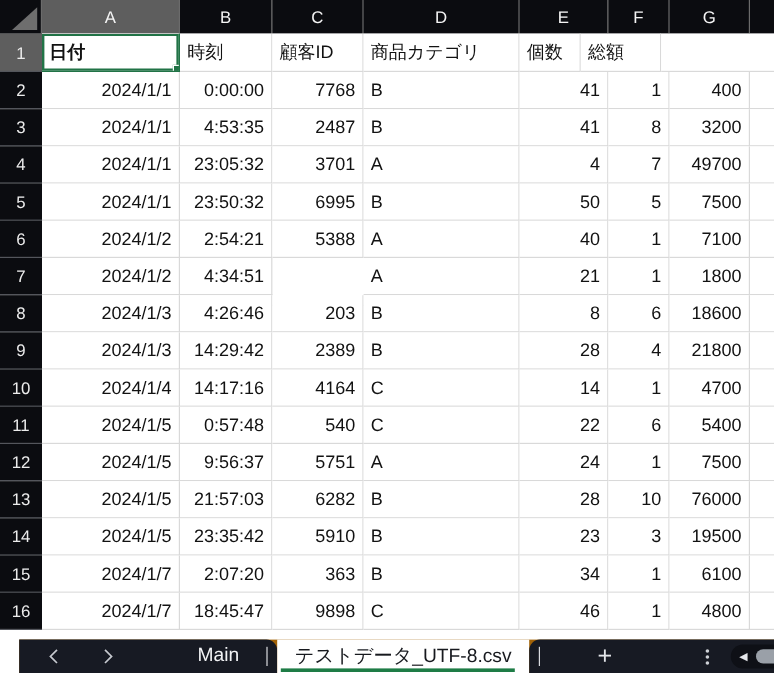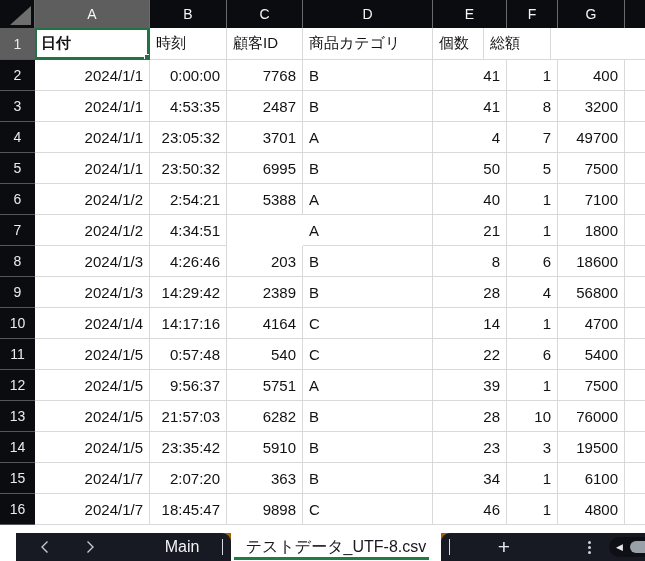--- a/index.html
+++ b/index.html
@@ -170,21 +170,21 @@
         <div class="cell filler"></div>
       </div>
       <div class="g-row" style="height: 31px;">
         <div class="row-h">9</div>
         <div class="cell al-r" style="width: 115px;">2024/1/3</div>
         <div class="cell al-r" style="width: 77px;">14:29:42</div>
         <div class="cell al-r" style="width: 76px;">2389</div>
         <div class="cell" style="width: 130px;">B</div>
         <div class="cell al-r" style="width: 74px;">28</div>
         <div class="cell al-r" style="width: 51px;">4</div>
-        <div class="cell al-r" style="width: 67px;">56800</div>
+        <div class="cell al-r" style="width: 67px;">21800</div>
         <div class="cell filler"></div>
       </div>
       <div class="g-row" style="height: 31px;">
         <div class="row-h">10</div>
         <div class="cell al-r" style="width: 115px;">2024/1/4</div>
         <div class="cell al-r" style="width: 77px;">14:17:16</div>
         <div class="cell al-r" style="width: 76px;">4164</div>
         <div class="cell" style="width: 130px;">C</div>
         <div class="cell al-r" style="width: 74px;">14</div>
         <div class="cell al-r" style="width: 51px;">1</div>
@@ -201,21 +201,21 @@
         <div class="cell al-r" style="width: 51px;">6</div>
         <div class="cell al-r" style="width: 67px;">5400</div>
         <div class="cell filler"></div>
       </div>
       <div class="g-row" style="height: 31px;">
         <div class="row-h">12</div>
         <div class="cell al-r" style="width: 115px;">2024/1/5</div>
         <div class="cell al-r" style="width: 77px;">9:56:37</div>
         <div class="cell al-r" style="width: 76px;">5751</div>
         <div class="cell" style="width: 130px;">A</div>
-        <div class="cell al-r" style="width: 74px;">39</div>
+        <div class="cell al-r" style="width: 74px;">24</div>
         <div class="cell al-r" style="width: 51px;">1</div>
         <div class="cell al-r" style="width: 67px;">7500</div>
         <div class="cell filler"></div>
       </div>
       <div class="g-row" style="height: 31px;">
         <div class="row-h">13</div>
         <div class="cell al-r" style="width: 115px;">2024/1/5</div>
         <div class="cell al-r" style="width: 77px;">21:57:03</div>
         <div class="cell al-r" style="width: 76px;">6282</div>
         <div class="cell" style="width: 130px;">B</div>

